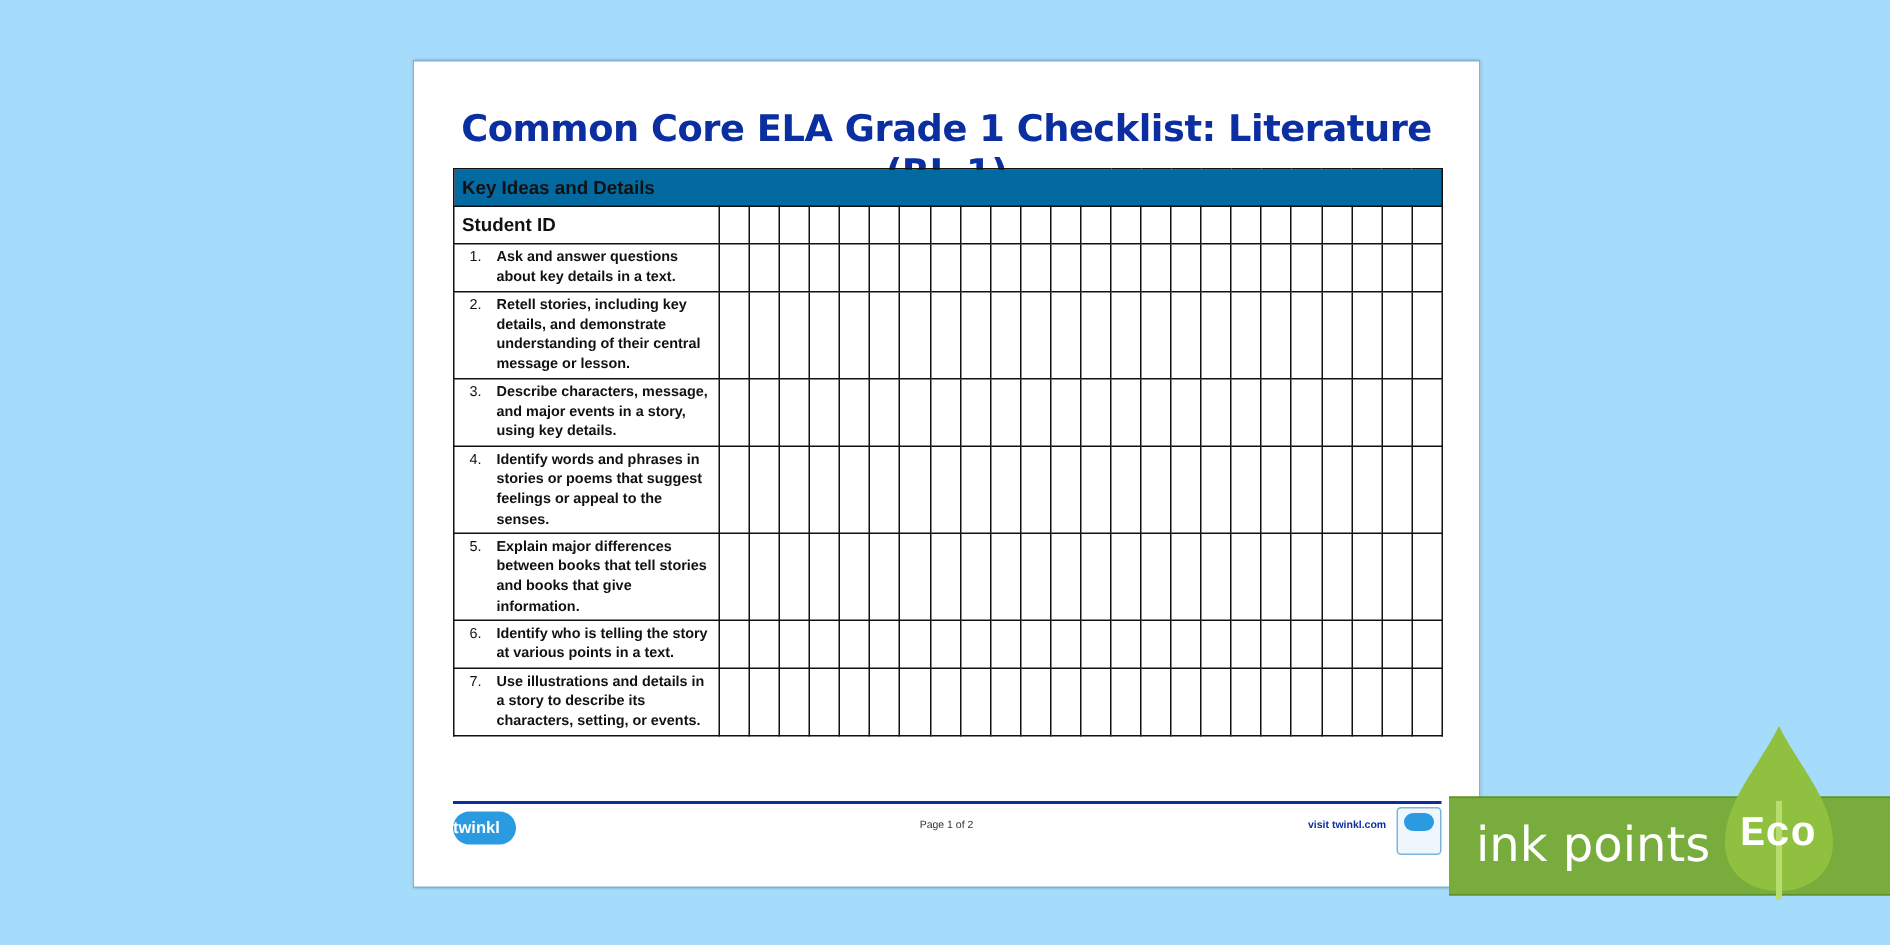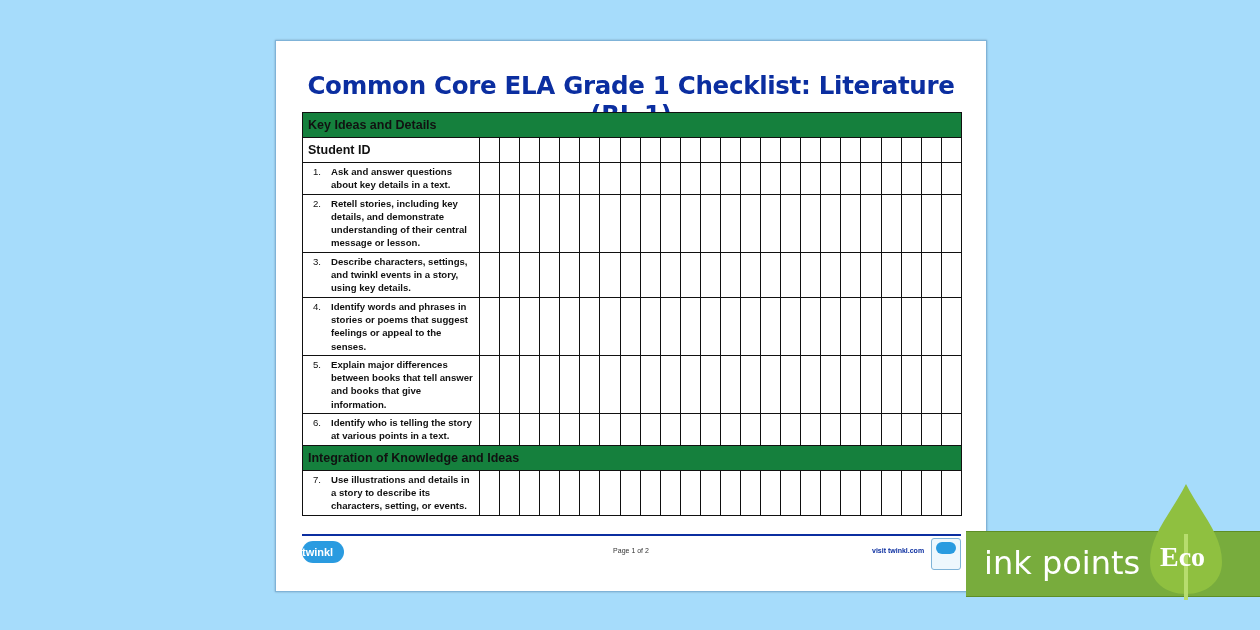--- a/index.html
+++ b/index.html
@@ -1,36 +1,36 @@
 <!DOCTYPE html>
 <html><head>
 <meta charset="utf-8">
 <style>
   html, body { margin:0; padding:0; }
   body { width:1260px; height:630px; background:#a6dcfb; position:relative; overflow:hidden; font-family:"Liberation Sans", sans-serif; }
   .page { position:absolute; left:275px; top:40px; width:710px; height:550px; background:#fff; border:1px solid #7fb3d8; box-shadow:0 0 2px rgba(0,0,0,0.25); }
   .title { position:absolute; left:0; top:30px; width:710px; text-align:center; color:#0b2ea0; font-weight:bold; font-size:24.5px; font-family:"DejaVu Sans", sans-serif; letter-spacing:-0.3px; }
   table.chk { position:absolute; left:26px; top:71px; width:659px; border-collapse:collapse; table-layout:fixed; }
   table.chk td { border:1px solid #111; padding:0; }
-  .sec td { background:#15803d; height:24px; font-weight:bold; font-size:12.5px; color:#111; padding-left:5px !important; }
+  .sec td { background:#0369a1; height:24px; font-weight:bold; font-size:12.5px; color:#111; padding-left:5px !important; }
   .hdr td.lab { height:24px; font-weight:bold; font-size:12.5px; color:#111; padding-left:5px !important; }
   td.item { font-size:9.6px; line-height:13.3px; color:#111; vertical-align:top; }
   .item .wrap { display:flex; padding:2px 3px 2px 10px; }
   .item .num { width:18px; flex:none; }
   .item .txt { flex:1;font-weight:bold; }
   .footer-line { position:absolute; left:26px; top:493px; width:659px; height:2px; background:#0b2ea0; }
   .logo { position:absolute; left:26px; top:500px; width:42px; height:22px; background:#2a9be0; border-radius:12px; color:#fff; font-weight:bold; font-size:11px; line-height:22px; }
   .pageno { position:absolute; left:0; width:710px; top:506px; text-align:center; font-size:7px; color:#333; }
   .visit { position:absolute; left:596px; top:506px; font-size:7px; color:#0b2ea0; font-weight:bold; }
   .badge { position:absolute; left:655px; top:497px; width:28px; height:30px; border:1px solid #7fb3d8; border-radius:3px; background:#eef7fd; }
   .badge .b { position:absolute; left:4px; top:3px; width:20px; height:12px; background:#2a9be0; border-radius:6px; }
   .eco { position:absolute; left:966px; top:531px; width:294px; height:64px; background:#78ac3d; border-top:1px solid #5e8e26; border-bottom:1px solid #5e8e26; }
   .eco-text { position:absolute; left:18px; top:12px; color:#fff; font-size:32px; font-family:"DejaVu Sans", sans-serif; }
   .leaf { position:absolute; left:1148px; top:482px; width:76px; height:118px; }
-  .eco-word { position:absolute; left:1160px; top:541px; color:#fff; font-weight:bold; font-size:28px; font-family:Liberation Serif, serif; }
+  .eco-word { position:absolute; left:1160px; top:541px; color:#fff; font-weight:bold; font-size:28px; font-family:Liberation Mono, monospace; }
 </style>
 </head>
 <body>
 
 <div class="page">
   <div class="title">Common Core ELA Grade 1 Checklist: Literature (RL.1)</div>
   <table class="chk" id="chk">
     <colgroup id="cg">
         <col style="width: 177px;">
         <col style="width: 20.0833px;">
@@ -150,21 +150,21 @@
           <td></td>
           <td></td>
           <td></td>
           <td></td>
           <td></td>
         </tr>
         <tr>
           <td class="item">
             <div class="wrap">
               <span class="num">3.</span>
-              <span class="txt">Describe characters, settings, and twinkl events in a story, using key details.</span>
+              <span class="txt">Describe characters, message, and major events in a story, using key details.</span>
             </div>
           </td>
           <td></td>
           <td></td>
           <td></td>
           <td></td>
           <td></td>
           <td></td>
           <td></td>
           <td></td>
@@ -214,21 +214,21 @@
           <td></td>
           <td></td>
           <td></td>
           <td></td>
           <td></td>
         </tr>
         <tr>
           <td class="item">
             <div class="wrap">
               <span class="num">5.</span>
-              <span class="txt">Explain major differences between books that tell answer and books that give information.</span>
+              <span class="txt">Explain major differences between books that tell stories and books that give information.</span>
             </div>
           </td>
           <td></td>
           <td></td>
           <td></td>
           <td></td>
           <td></td>
           <td></td>
           <td></td>
           <td></td>
@@ -273,23 +273,20 @@
           <td></td>
           <td></td>
           <td></td>
           <td></td>
           <td></td>
           <td></td>
           <td></td>
           <td></td>
           <td></td>
           <td></td>
-        </tr>
-        <tr class="sec">
-          <td colspan="25">Integration of Knowledge and Ideas</td>
         </tr>
         <tr>
           <td class="item">
             <div class="wrap">
               <span class="num">7.</span>
               <span class="txt">Use illustrations and details in a story to describe its characters, setting, or events.</span>
             </div>
           </td>
           <td></td>
           <td></td>

